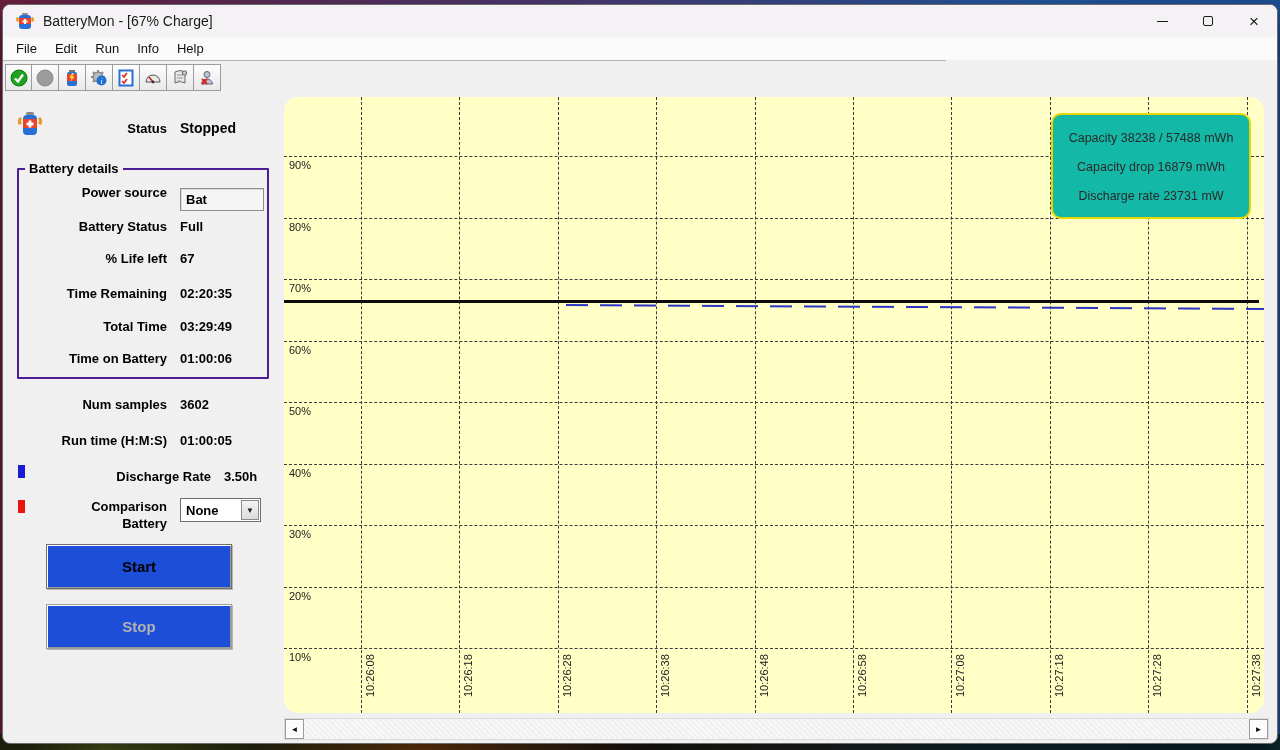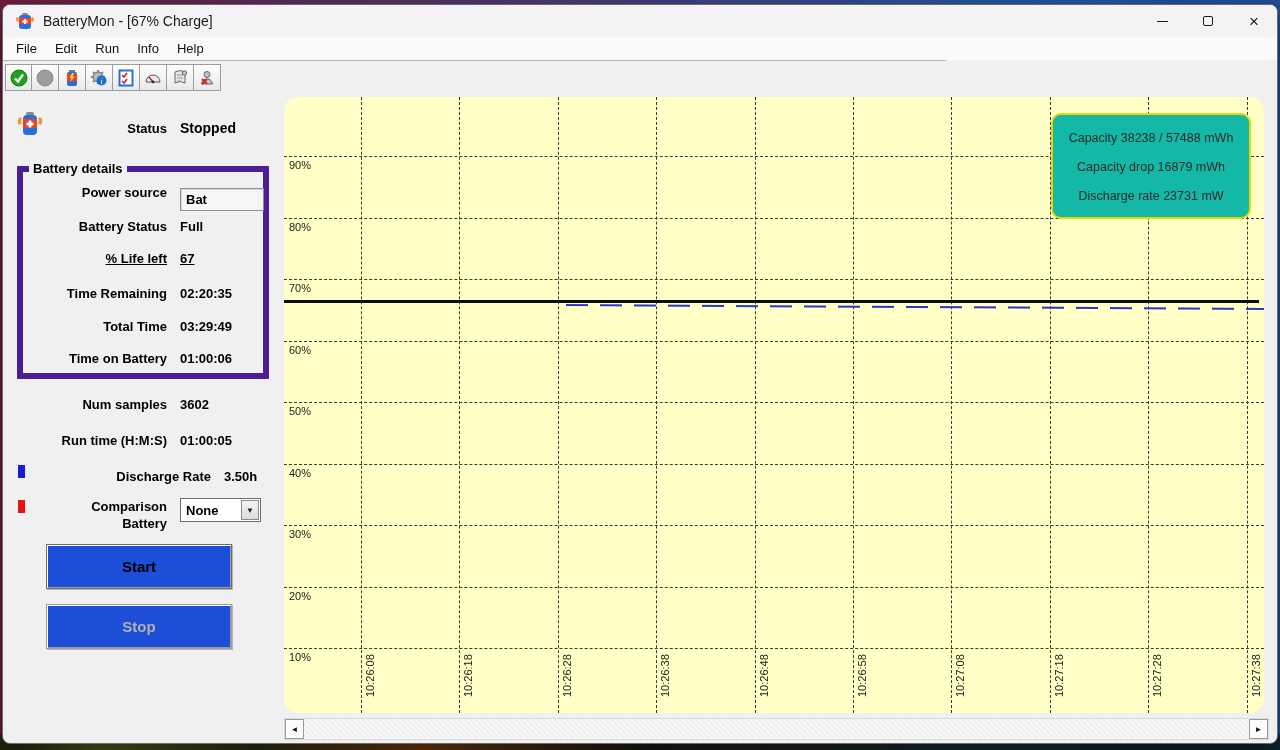--- a/index.html
+++ b/index.html
@@ -37,21 +37,21 @@
     display:flex; align-items:center; justify-content:center; margin-right:0px; }
   .tool-btn + .tool-btn { border-left:none; }
   .tool-btn svg { display:block; }
   
   .panel { position:absolute; left:0; top:90px; width:281px; bottom:13px; font-size:13px; color:#000; }
   .logo { position:absolute; left:12px; top:14px; width:30px; height:30px; }
   .row { position:absolute; left:0; display:flex; align-items:center; height:22px; }
   .row .lbl { width:164px; text-align:right; font-weight:bold; }
   .row .val { margin-left:13px; font-weight:bold; }
   fieldset.group { position:absolute; left:14px; top:66px; width:252px; height:218px;
-    border:6px solid #4c1d95; border-radius:1px; }
+    border:2px solid #4c1d95; border-radius:1px; }
   fieldset.group legend { font-weight:bold; font-size:13px; margin-left:6px; padding:0 4px; }
   .input-box { width:84px; height:23px; border:1px solid #8f8f8f; background:#f5f5f5;
     box-shadow:inset 1px 1px 0 #d9d9d9; display:flex; align-items:center; padding-left:5px; font-weight:bold;margin-top:15px; }
   .combo { width:81px; height:24px; border:1px solid #6f6f6f; background:#fff; display:flex; align-items:center; position:relative; }
   .combo .combo-val { font-weight:bold; padding-left:5px; flex:1; }
   .combo .combo-arrow { width:18px; height:20px; margin-right:1px; background:linear-gradient(#f4f4f4,#dcdcdc);
     border:1px solid #8a8a8a; display:flex; align-items:center; justify-content:center; font-size:8px; color:#222; }
   .marker { position:absolute; width:7px; height:13px; }
   .btn-big { position:absolute; left:43px; width:186px; height:45px; background:#1d4ed8;
     border:1px solid #6e6e6e; box-shadow:inset 1px 1px 0 #ffffff, inset -1px -1px 0 #9a9a9a, 1px 1px 0 #b5b5b5;
@@ -199,21 +199,21 @@
     </fieldset>
 
     <div class="row" style="top:86px;">
       <span class="lbl">Power source</span>
       <span class="val input-box" style="font-weight:bold;">Bat</span>
     </div>
     <div class="row" style="top:120px;">
       <span class="lbl">Battery Status</span>
       <span class="val">Full</span>
     </div>
-    <div class="row" style="top:152px;text-decoration:underline;">
+    <div class="row" style="top:152px;">
       <span class="lbl">% Life left</span>
       <span class="val">67</span>
     </div>
     <div class="row" style="top:187px;">
       <span class="lbl">Time Remaining</span>
       <span class="val">02:20:35</span>
     </div>
     <div class="row" style="top:220px;">
       <span class="lbl">Total Time</span>
       <span class="val">03:29:49</span>

